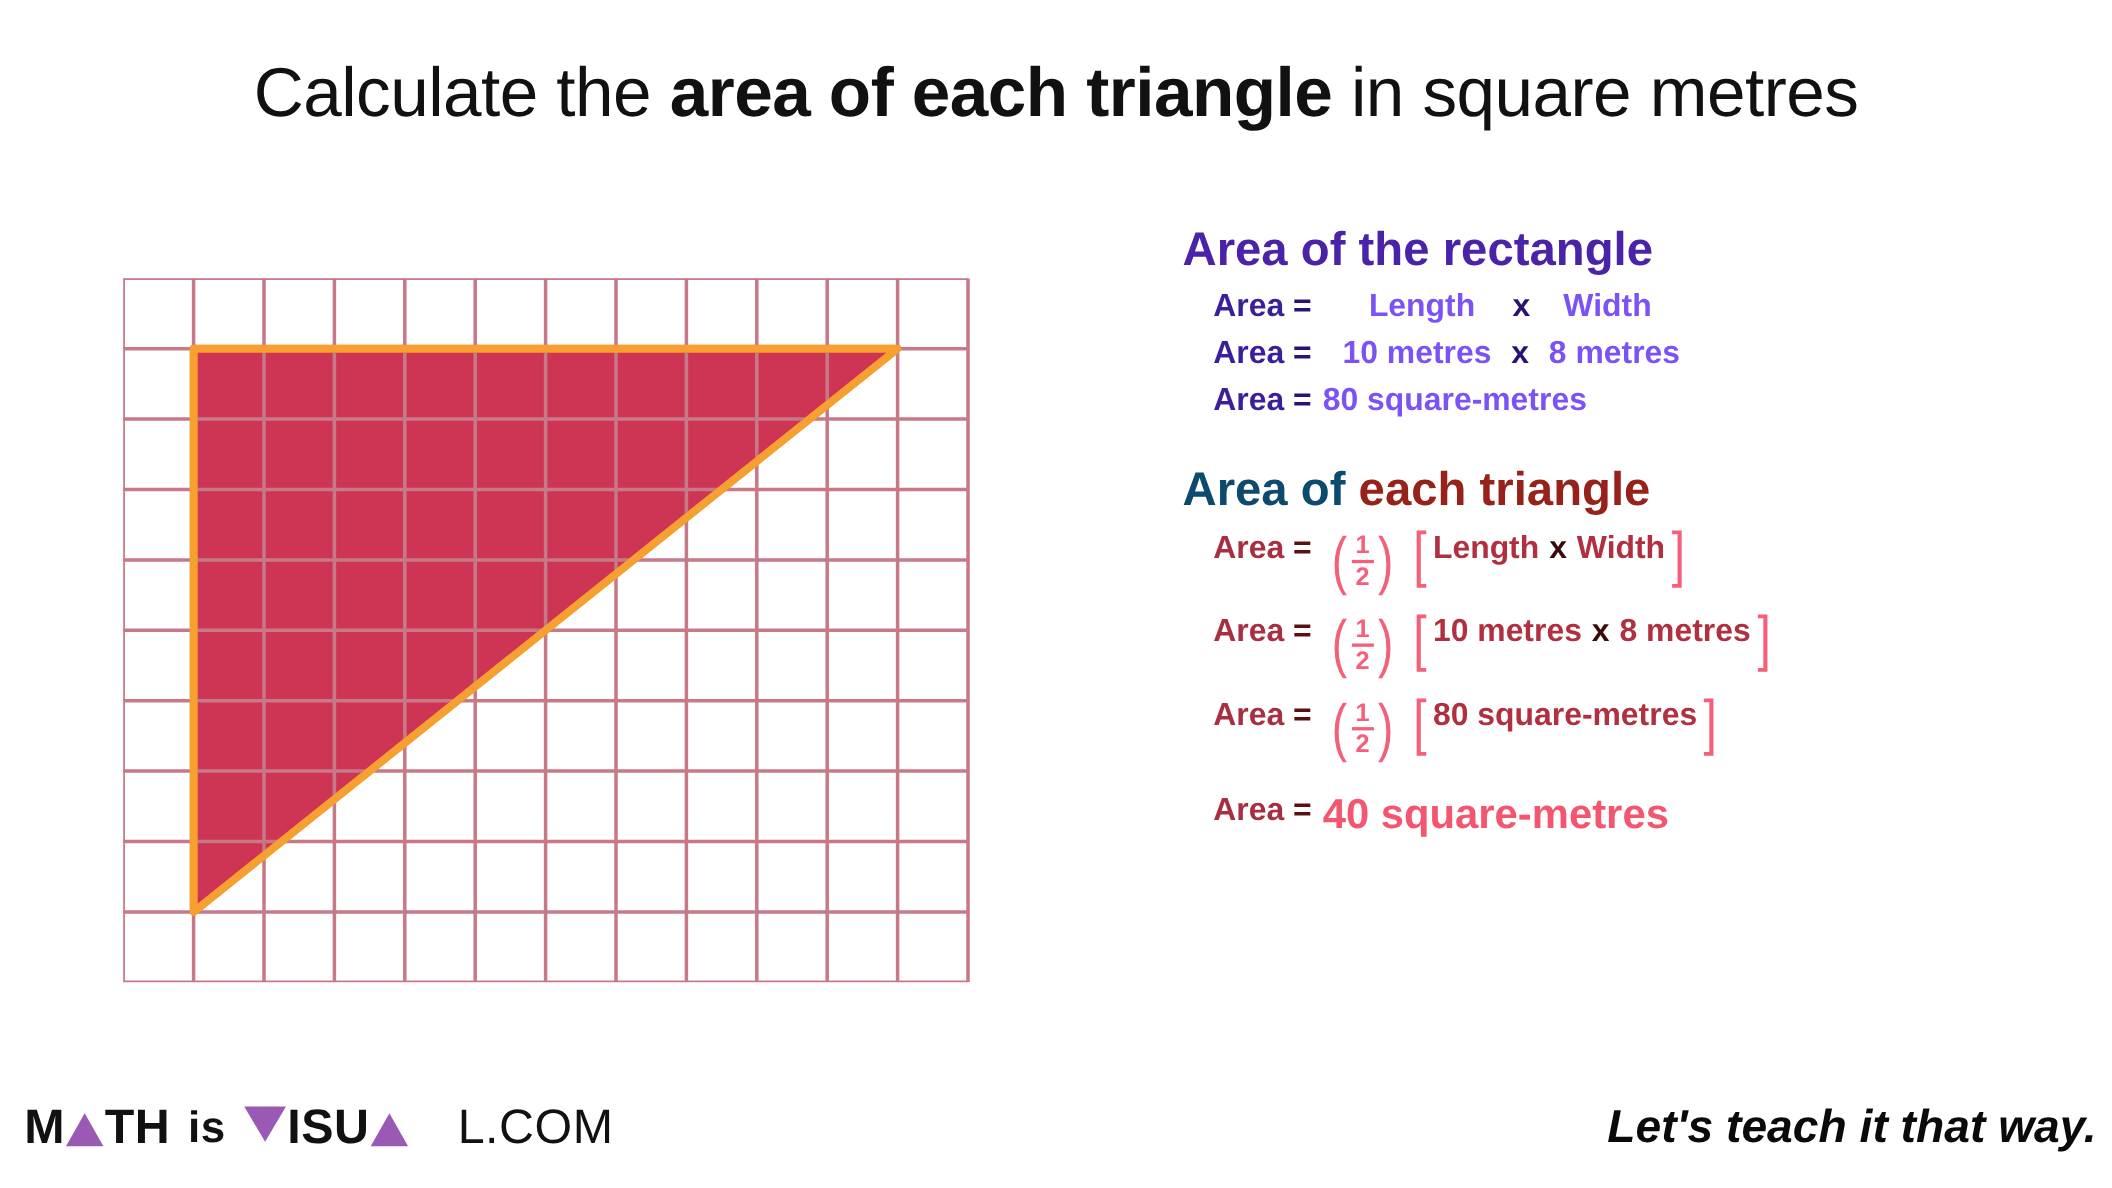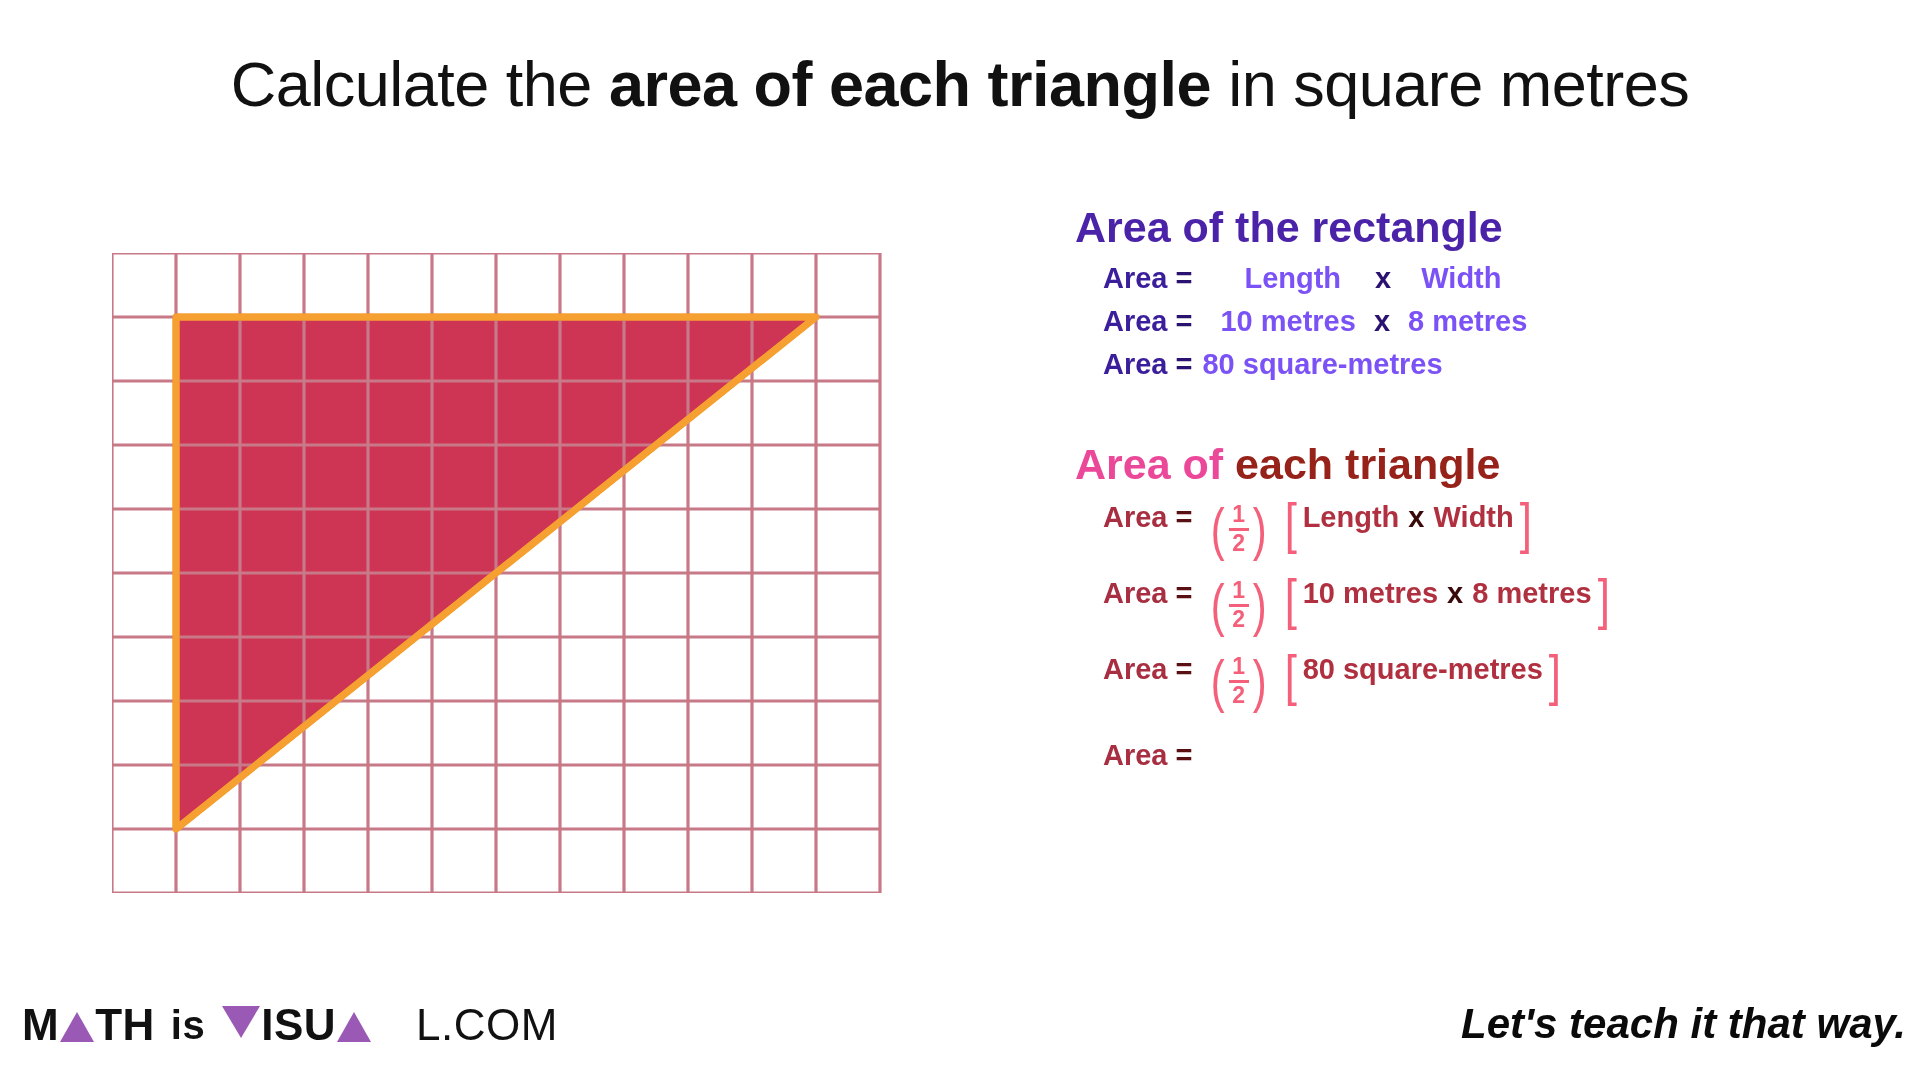--- a/index.html
+++ b/index.html
@@ -34,42 +34,42 @@
     position:absolute;left:1075px;top:205px;width:820px;
   }
 
   .section-heading{
     font-weight:bold;
     white-space:nowrap;
     line-height:1.05;
   }
   #rect-heading{font-size:43px;color:#4B23A8;margin-bottom:14px;}
   #tri-heading{font-size:43px;margin-bottom:16px;}
-  #tri-heading .lighter{color:#ec4899;}
+  #tri-heading .lighter{color:#0c4a6e;}
   #tri-heading .darker{color:#962219;text-align:center;}
 
   .formula-row{
     display:flex;align-items:flex-start;
     white-space:nowrap;
     font-weight:bold;
     line-height:1;
   }
 
   
   .rect-row{font-size:29px;margin:0 0 14px 28px;}
   .rect-row .lbl{color:#3B1E9B;}
   .rect-row .eq{color:#2B1170;margin:0 10px 0 8px;}
   .rect-row .val{color:#7B52F5;}
   .rect-row .times{color:#2B1170;}
   .rect-row .sp-a{display:inline-block;width:42px;}
   .rect-row .sp-b{display:inline-block;width:34px;}
   .rect-row .sp-c{display:inline-block;width:30px;}
   .rect-row .sp-d{display:inline-block;width:18px;}
 
-  #rect-block{margin-bottom:63px;}
+  #rect-block{margin-bottom:44px;}
 
   
   .tri-row{font-size:29px;margin:0 0 24px 28px;}
   .tri-row .lbl{color:#A82E41;}
   .tri-row .eq{color:#5A1010;margin:0 10px 0 8px;}
   .tri-row .inner{color:#B03040;}
   .tri-row .times{color:#3A0A0A;margin:0 9px;}
 
   
   .half{
@@ -268,20 +268,21 @@
         <span class="paren">)</span>
       </span>
       <span class="brk brk-l">[</span>
       <span class="inner">80 square-metres</span>
       <span class="brk brk-r">]</span>
     </div>
 
     <div class="formula-row" id="tri-final">
       <span class="lbl">Area</span>
       <span class="eq">=</span>
+      <span class="answer">40 square-metres</span>
     </div>
   </div>
 </div>
 
 <div id="logo">
   <span>M</span>
   <span class="tri-up"></span>
   <span>TH</span>
   <span class="is">is</span>
   <span class="tri-down"></span>

